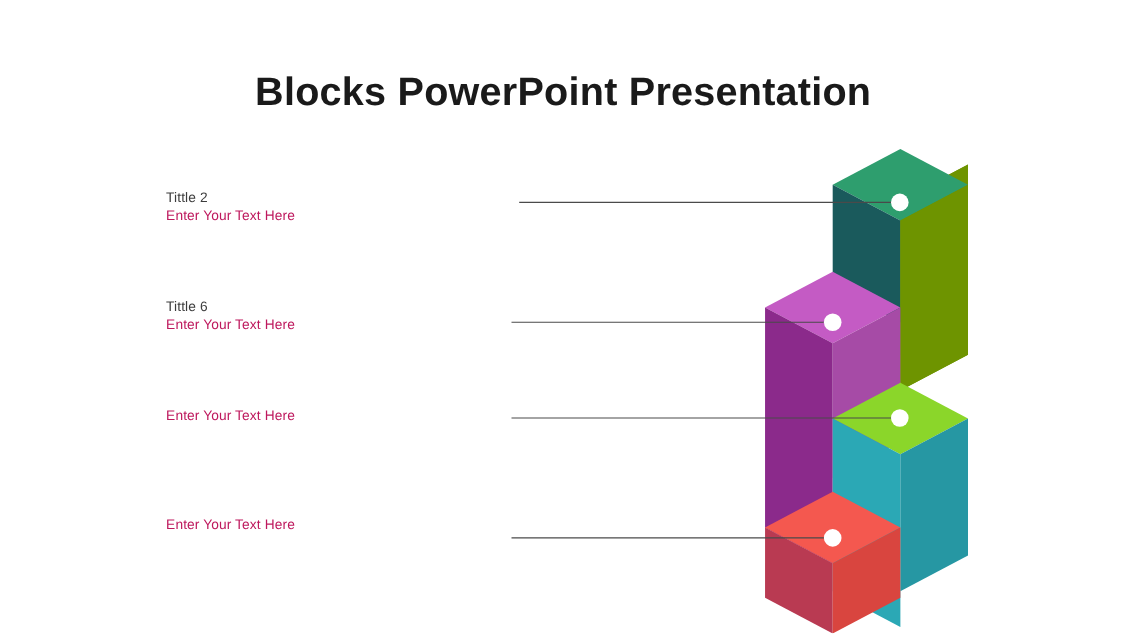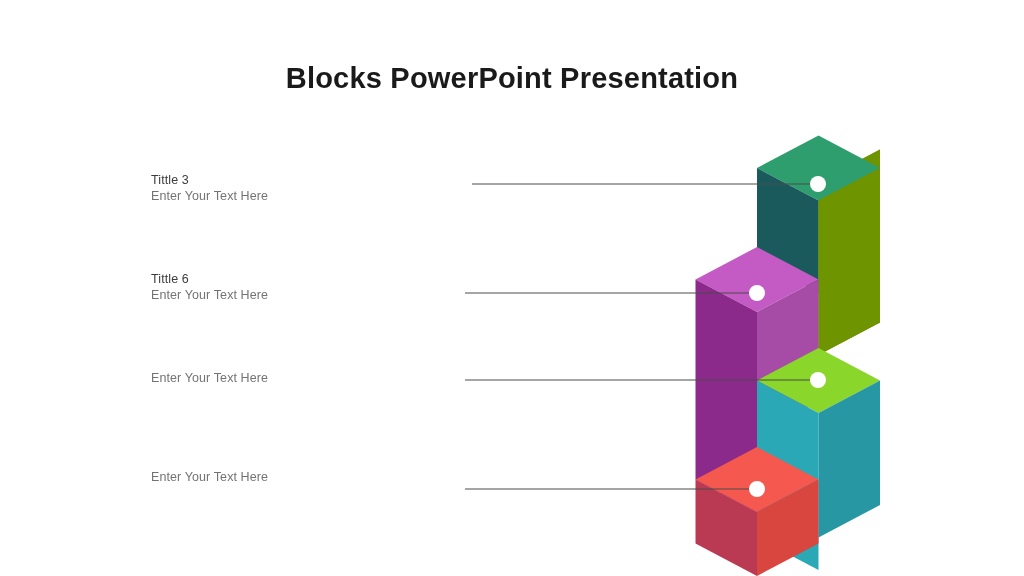--- a/index.html
+++ b/index.html
@@ -21,62 +21,62 @@
     height: 576px;
     background: #ffffff;
     overflow: hidden;
   }
   #slide-title {
     position: absolute;
     left: 0;
     top: 62px;
     width: 1024px;
     text-align: center;
-    font-size: 29px;
+    font-size: 36px;
     font-weight: bold;
     color: #1a1a1a;
     letter-spacing: 0.2px;
     white-space: nowrap;
   }
   .label-group {
     position: absolute;
     left: 151px;
     width: 330px;
   }
   .label-title {
     font-size: 12.5px;
     color: #3c3c3c;
     line-height: 16px;
     letter-spacing: 0.1px;
     white-space: nowrap;
   }
   .label-body {
     font-size: 12.5px;
-    color: #737373;
+    color: #be185d;
     line-height: 16px;
     letter-spacing: 0.1px;
     white-space: nowrap;
   }
   #blocks-svg {
     position: absolute;
     left: 0;
     top: 0;
     width: 1024px;
     height: 576px;
   }
 </style>
 </head>
 <body>
 
 <div id="slide">
 
   <div id="slide-title">Blocks PowerPoint Presentation</div>
 
   <div class="label-group" style="top:172px;">
-    <div class="label-title">Tittle 3</div>
+    <div class="label-title">Tittle 2</div>
     <div class="label-body">Enter Your  Text Here</div>
   </div>
   <div class="label-group" style="top:271px;">
     <div class="label-title">Tittle 6</div>
     <div class="label-body">Enter Your  Text Here</div>
   </div>
   <div class="label-group" style="top:370px;">
     <div class="label-body">Enter Your  Text Here</div>
   </div>
   <div class="label-group" style="top:469px;">

